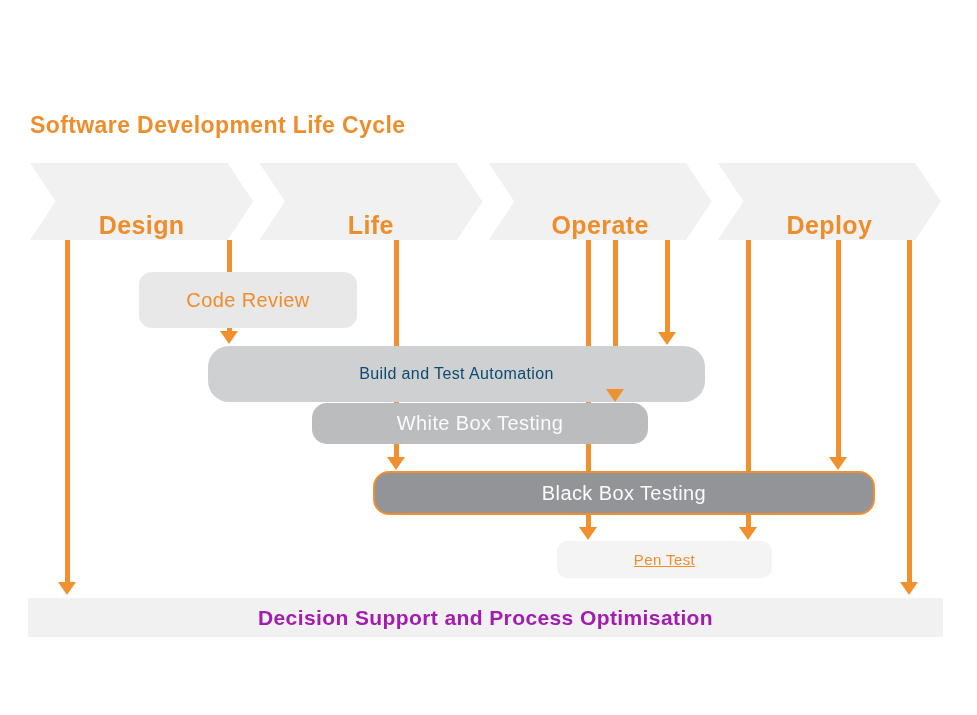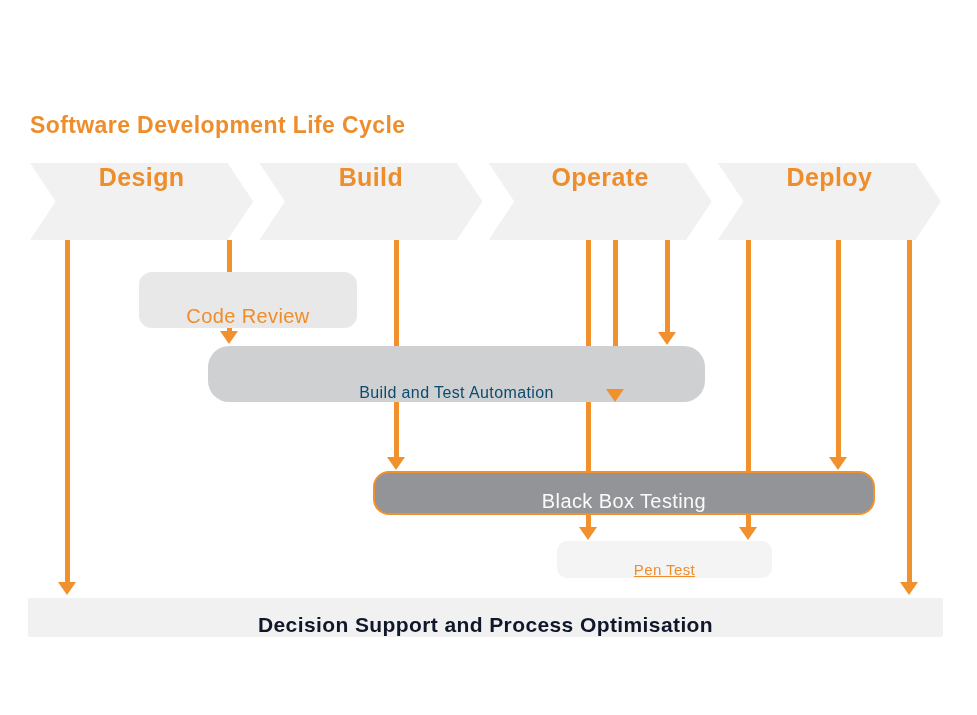--- a/index.html
+++ b/index.html
@@ -34,21 +34,21 @@
     width: 911px;
     height: 77px;
     display: flex;
     gap: 6px;
   }
   .chevron {
     flex: 1;
     background: #F2F1F1;
     clip-path: polygon(0% 0%, 88.5% 0%, 100% 50%, 88.5% 100%, 0% 100%, 11.5% 50%);
     display: flex;
-    align-items: flex-start;
+    align-items: flex-end;
     justify-content: center;
     color: #EE8D2B;
     font-size: 25px;
     font-weight: bold;
     letter-spacing: 0.4px;
   }
   
   .arrow-line {
     position: absolute;
     width: 5px;
@@ -61,21 +61,21 @@
     height: 0;
     border-left: 9px solid transparent;
     border-right: 9px solid transparent;
     border-top: 13px solid #F0912E;
     z-index: 3;
   }
   
   .box {
     position: absolute;
     display: flex;
-    align-items: flex-end;
+    align-items: center;
     justify-content: center;
     z-index: 2;
     letter-spacing: 0.4px;
   }
   #box-code-review {
     left: 139px; top: 272px; width: 218px; height: 56px;
     background: #E9E8E8; border-radius: 13px;
     color: #EE8D2B; font-size: 20px;
   }
   #box-build-test {
@@ -95,36 +95,36 @@
     color: #FBFBFB; font-size: 20px;
   }
   #box-pen-test {
     left: 557px; top: 541px; width: 215px; height: 37px;
     background: #F5F4F4; border-radius: 10px;
     color: #EE8D2B; font-size: 15px; text-decoration: underline;
   }
   #bottom-band {
     left: 28px; top: 598px; width: 915px; height: 39px;
     background: #F2F1F1; border-radius: 2px;
-    color: #0f172a; font-size: 21px; font-weight: bold;
+    color: #a21caf; font-size: 21px; font-weight: bold;
   }
 </style>
 </head>
 <body>
 
 <div class="canvas">
 
   <div class="title">Software Development Life Cycle</div>
 
   <div class="chevron-row">
     <div class="chevron">
       <span>Design</span>
     </div>
     <div class="chevron">
-      <span>Build</span>
+      <span>Life</span>
     </div>
     <div class="chevron">
       <span>Operate</span>
     </div>
     <div class="chevron">
       <span>Deploy</span>
     </div>
   </div>
 
   <div id="arrow-layer">
@@ -149,20 +149,23 @@
     </div>
 
   <div class="box" id="box-code-review">
     <span>Code Review</span>
   </div>
 
   <div class="box" id="box-build-test">
     <span>Build and Test Automation</span>
   </div>
 
+  <div class="box" id="box-white-box">
+    <span>White Box Testing</span>
+  </div>
 
   <div class="box" id="box-black-box">
     <span>Black Box Testing</span>
   </div>
 
   <div class="box" id="box-pen-test">
     <span>Pen Test</span>
   </div>
 
   <div class="box" id="bottom-band">

